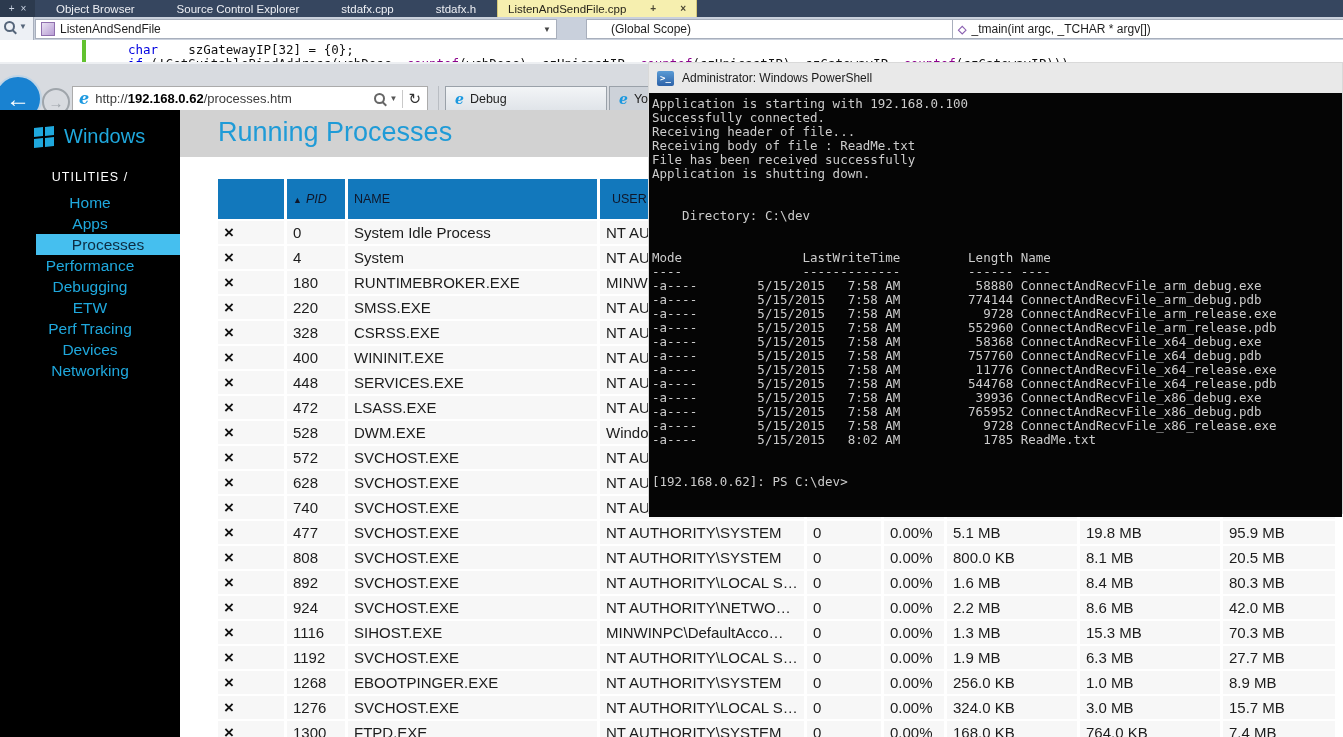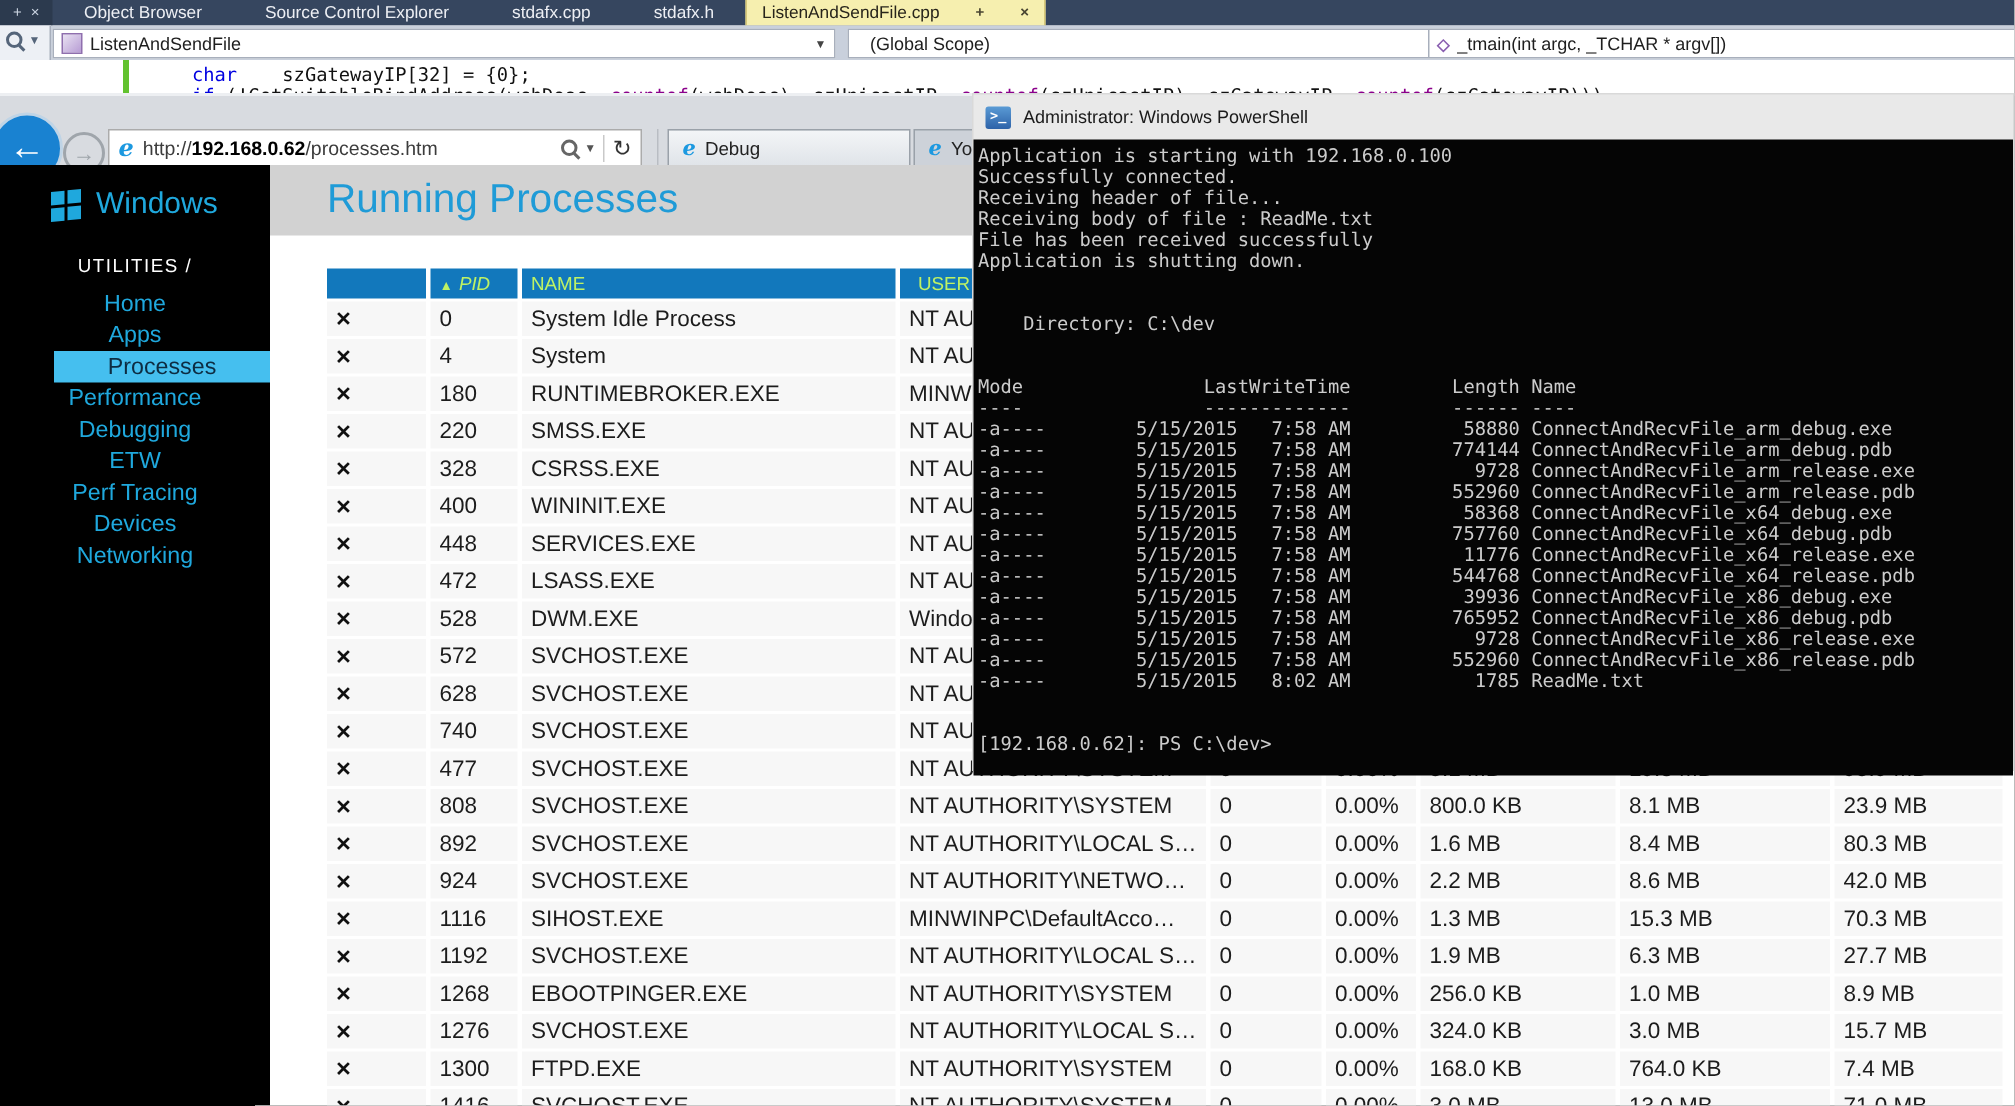--- a/index.html
+++ b/index.html
@@ -58,21 +58,21 @@
   .brand-label{color:#1FA8DD;font-size:20px;}
   .side-section{position:absolute;left:0;top:60px;width:180px;text-align:center;color:#fff;font-size:12.5px;letter-spacing:1px;}
   .side-nav{position:absolute;left:0;top:82px;width:180px;}
   .nav-item{height:21px;line-height:21px;text-align:center;color:#1FA8DD;font-size:15.5px;cursor:pointer;}
   .nav-item.selected{background:#45BFEF;color:#0D2C42;margin-left:36px;}
   .page-header{position:absolute;left:180px;top:48px;width:1163px;height:47px;background:#D2D2D2;}
   .page-title{position:absolute;left:38px;top:7px;color:#1F9BD7;font-size:27px;font-weight:300;}
 
   .table-wrap{position:absolute;left:215px;top:115px;}
   table.proc{border-collapse:separate;border-spacing:3px 2px;}
-  table.proc th{background:#1278BC;color:#bef264;font-weight:400;font-size:12.5px;text-align:left;height:20px;padding:0 0 0 6px;white-space:nowrap;}
+  table.proc th{background:#1278BC;color:#0f172a;font-weight:400;font-size:12.5px;text-align:left;height:40px;padding:0 0 0 6px;white-space:nowrap;}
   table.proc th .sort{font-size:9px;margin-right:4px;}
   table.proc th.h-pid span.lbl{font-style:italic;}
   table.proc th.h-user{padding-left:12px;}
   table.proc td{background:#F7F7F7;height:23px;font-size:15px;color:#1C1C1C;padding:0 0 0 6px;white-space:nowrap;overflow:hidden;}
   td.c-x{text-align:left;padding-left:10px;}
   td.c-name{padding-left:6px;}
   td.c-user{padding-left:12px;}
   td.c-sess{padding-left:5px;}
   td.c-cpu{padding-left:22px;}
   td.c-m1{padding-left:23px;}
@@ -118,21 +118,21 @@
             <span class="tabico">×</span>
           </div>
         </div>
     </div>
     <div class="vs-navbar">
       <div class="vs-combo" style="left:35px;width:520px;">
         <span class="cico"></span>
         <span>ListenAndSendFile</span>
         <span class="caret">▼</span>
       </div>
-      <div class="vs-combo" style="left:565px;width:393px;padding-left:14px;">
+      <div class="vs-combo" style="left:586px;width:393px;padding-left:24px;">
         <span>(Global Scope)</span>
         <span class="caret">▼</span>
       </div>
       <div class="vs-combo" style="left:952px;width:391px;border-left:1px solid #A8AFBC;">
         <span class="mico">◇</span>
         <span>_tmain(int argc, _TCHAR * argv[])</span>
       </div>
     </div>
     <div class="vs-sidepanel">
       <div class="vs-search">
@@ -372,21 +372,21 @@
             </tr>
             <tr>
               <td class="c-x"><button class="kill-btn">×</button></td>
               <td class="c-pid">808</td>
               <td class="c-name">SVCHOST.EXE</td>
               <td class="c-user">NT AUTHORITY\SYSTEM</td>
               <td class="c-sess">0</td>
               <td class="c-cpu">0.00%</td>
               <td class="c-m1">800.0 KB</td>
               <td class="c-m2">8.1 MB</td>
-              <td class="c-m3">23.9 MB</td>
+              <td class="c-m3">20.5 MB</td>
             </tr>
             <tr>
               <td class="c-x"><button class="kill-btn">×</button></td>
               <td class="c-pid">892</td>
               <td class="c-name">SVCHOST.EXE</td>
               <td class="c-user">NT AUTHORITY\LOCAL S…</td>
               <td class="c-sess">0</td>
               <td class="c-cpu">0.00%</td>
               <td class="c-m1">1.6 MB</td>
               <td class="c-m2">8.4 MB</td>
@@ -497,21 +497,20 @@
         <div class="ps-line">-a----        5/15/2015   7:58 AM         774144 ConnectAndRecvFile_arm_debug.pdb</div>
         <div class="ps-line">-a----        5/15/2015   7:58 AM           9728 ConnectAndRecvFile_arm_release.exe</div>
         <div class="ps-line">-a----        5/15/2015   7:58 AM         552960 ConnectAndRecvFile_arm_release.pdb</div>
         <div class="ps-line">-a----        5/15/2015   7:58 AM          58368 ConnectAndRecvFile_x64_debug.exe</div>
         <div class="ps-line">-a----        5/15/2015   7:58 AM         757760 ConnectAndRecvFile_x64_debug.pdb</div>
         <div class="ps-line">-a----        5/15/2015   7:58 AM          11776 ConnectAndRecvFile_x64_release.exe</div>
         <div class="ps-line">-a----        5/15/2015   7:58 AM         544768 ConnectAndRecvFile_x64_release.pdb</div>
         <div class="ps-line">-a----        5/15/2015   7:58 AM          39936 ConnectAndRecvFile_x86_debug.exe</div>
         <div class="ps-line">-a----        5/15/2015   7:58 AM         765952 ConnectAndRecvFile_x86_debug.pdb</div>
         <div class="ps-line">-a----        5/15/2015   7:58 AM           9728 ConnectAndRecvFile_x86_release.exe</div>
-        <div class="ps-line">-a----        5/15/2015   7:58 AM         552960 ConnectAndRecvFile_x86_release.pdb</div>
         <div class="ps-line">-a----        5/15/2015   8:02 AM           1785 ReadMe.txt</div>
         <div class="ps-line"></div>
         <div class="ps-line"></div>
         <div class="ps-line">[192.168.0.62]: PS C:\dev&gt;</div>
       </div>
   </div>
 
 </div>
 
 </body></html>

